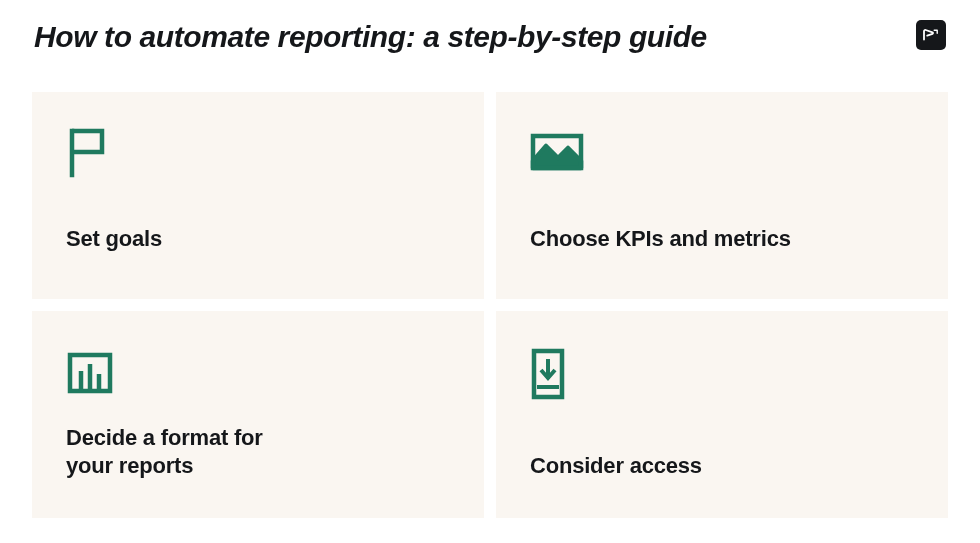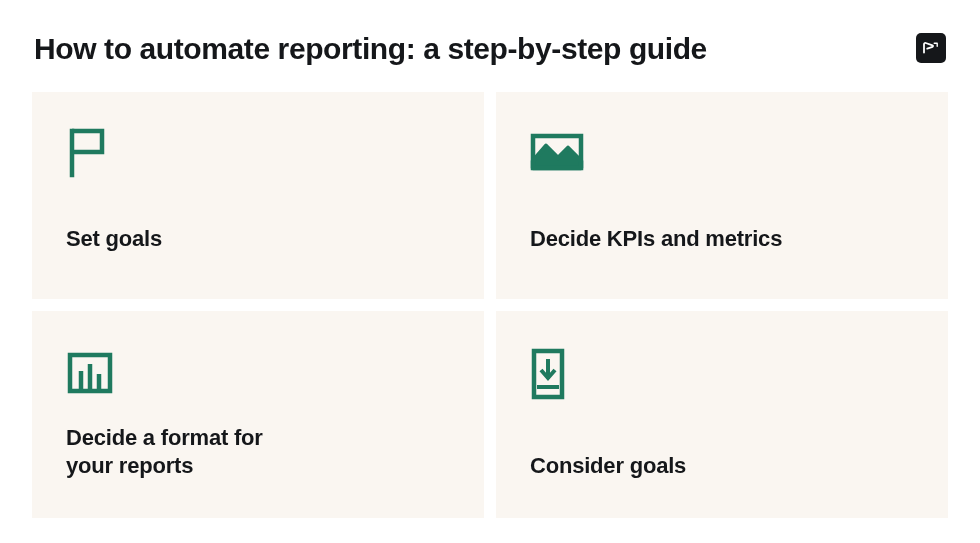--- a/index.html
+++ b/index.html
@@ -16,24 +16,24 @@
   }
   .page {
     position: relative;
     width: 980px;
     height: 543px;
     box-sizing: border-box;
     padding: 20px 32px 18px 32px;
   }
   .header {
     display: flex;
-    align-items: center;
     justify-content: space-between;
     height: 56px;
     padding: 0 2px 0 2px;
+    font-style: italic;
   }
   .title {
     font-size: 30px;
     font-weight: bold;
     letter-spacing: -0.4px;
     color: #15171a;
     line-height: 1.1;
     white-space: nowrap;
   }
   .logo {
@@ -109,21 +109,21 @@
     </div>
 
     <div class="card card-kpis">
       <div class="icon">
         <svg width="54" height="48" viewBox="0 0 54 48" aria-hidden="true">
           <path d="M3 8 H51 V40 H3 Z" fill="none" stroke="#1f7a5f" stroke-width="4.5" stroke-linejoin="miter"></path>
           <path d="M3 40 L3 33 L16 18 L28 30 L38 20 L51 33 L51 40 Z" fill="#1f7a5f" stroke="#1f7a5f" stroke-width="4.5" stroke-linejoin="round"></path>
           <circle cx="19" cy="14" r="0" fill="#1f7a5f"></circle>
         </svg>
       </div>
-      <div class="label">Decide KPIs and metrics</div>
+      <div class="label">Choose KPIs and metrics</div>
     </div>
 
     <div class="card card-format">
       <div class="icon">
         <svg width="48" height="48" viewBox="0 0 48 48" aria-hidden="true">
           <path d="M4 8 H44 V44 H4 Z" fill="none" stroke="#1f7a5f" stroke-width="4.5" stroke-linejoin="miter"></path>
           <path d="M15 44 V24" fill="none" stroke="#1f7a5f" stroke-width="4.5"></path>
           <path d="M24 44 V17" fill="none" stroke="#1f7a5f" stroke-width="4.5"></path>
           <path d="M33 44 V27" fill="none" stroke="#1f7a5f" stroke-width="4.5"></path>
         </svg>
@@ -134,17 +134,17 @@
 
     <div class="card card-access">
       <div class="icon">
         <svg width="36" height="54" viewBox="0 0 36 54" aria-hidden="true">
           <path d="M4 4 H32 V50 H4 Z" fill="none" stroke="#1f7a5f" stroke-width="4.5" stroke-linejoin="miter"></path>
           <path d="M18 14 V30" fill="none" stroke="#1f7a5f" stroke-width="4" stroke-linecap="square"></path>
           <path d="M11 23 L18 31 L25 23" fill="none" stroke="#1f7a5f" stroke-width="4" stroke-linejoin="miter"></path>
           <path d="M9 40 H27" fill="none" stroke="#1f7a5f" stroke-width="4" stroke-linecap="square"></path>
         </svg>
       </div>
-      <div class="label">Consider goals</div>
+      <div class="label">Consider access</div>
     </div>
 
   </div>
 </div>
 
 </body></html>

